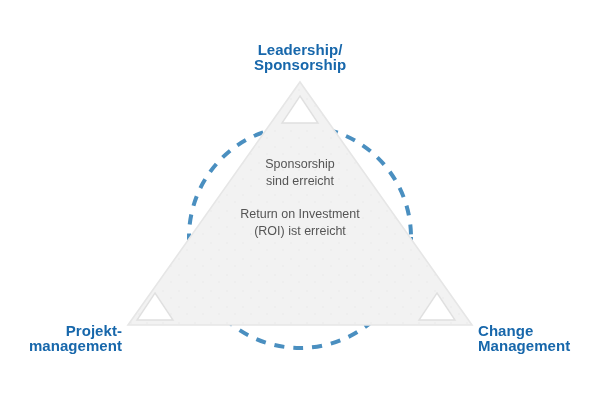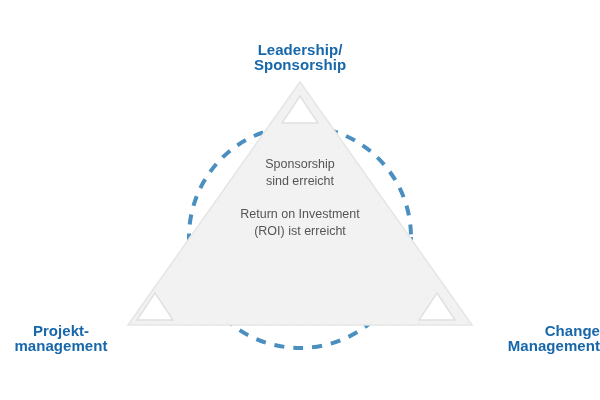--- a/index.html
+++ b/index.html
@@ -39,27 +39,27 @@
   #label-apex {
     left: 0;
     top: 42px;
     width: 600px;
     text-align: center;
   }
   #label-left {
     left: 0;
     top: 323px;
     width: 122px;
-    text-align: center;
+    text-align: right;
   }
   #label-right {
     left: 478px;
     top: 323px;
     width: 122px;
-    text-align: right;
+    text-align: left;
   }
 
   
   #center-text {
     position: absolute;
     left: 180px;
     top: 156px;
     width: 240px;
     text-align: center;
     color: #555555;

